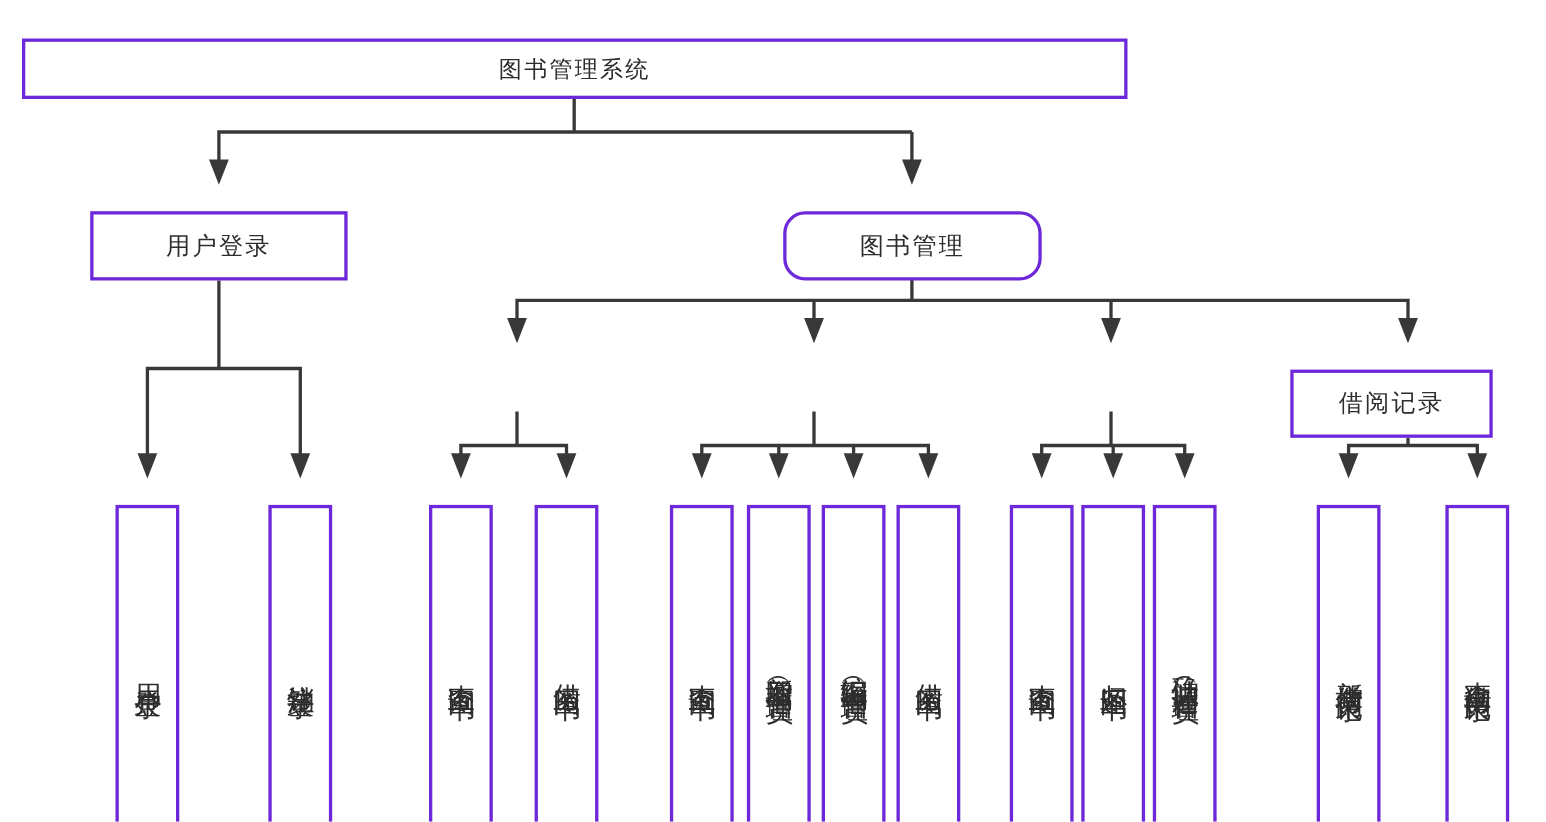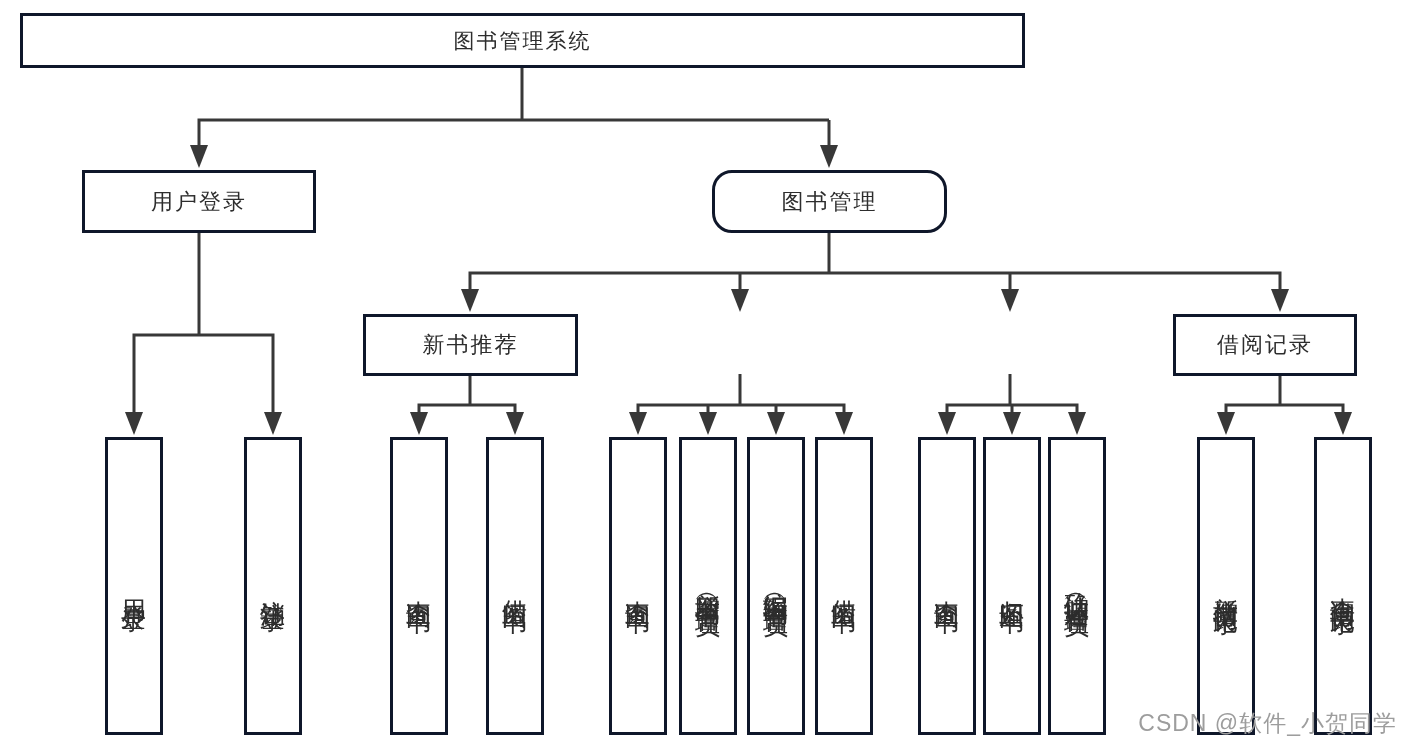--- a/index.html
+++ b/index.html
@@ -14,27 +14,28 @@
   #wires {
     position: absolute;
     left: 0; top: 0;
     width: 1405px; height: 747px;
     z-index: 1;
   }
   .box {
     position: absolute;
     box-sizing: border-box;
     background: #ffffff;
-    border: 3px solid #0f172a;
+    border: 3px solid #6d28d9;
     color: #2d2d2d;
     display: flex;
     align-items: center;
     justify-content: center;
     text-align: center;
     z-index: 2;
+    margin-top: 22px;
   }
   .h-box { font-size: 22px; letter-spacing: 2px; }
   .root-box { font-size: 21px; letter-spacing: 2px; }
   .v-box {
     writing-mode: vertical-rl;
     font-size: 25px;
     letter-spacing: 3px;
     line-height: 58px;
   }
   .watermark {
@@ -104,36 +105,34 @@
     </g>
     <use href="#ah" x="1226" y="435"></use>
     <use href="#ah" x="1343" y="435"></use>
   </svg>
 
   <div class="box h-box root-box" style="left:20px; top:13px; width:1005px; height:55px;">图书管理系统</div>
 
   <div class="box h-box" style="left:82px; top:170px; width:234px; height:63px;">用户登录</div>
   <div class="box h-box" style="left:712px; top:170px; width:235px; height:63px;border-radius:20px;">图书管理</div>
 
-  <div class="box h-box" style="left:363px; top:314px; width:215px; height:62px;">新书推荐</div>
   <div class="box h-box" style="left:1173px; top:314px; width:184px; height:62px;">借阅记录</div>
 
   <div class="box v-box" style="left:105px; top:437px; width:58px; height:298px;">用户登录</div>
   <div class="box v-box" style="left:244px; top:437px; width:58px; height:298px;">注销登录</div>
 
   <div class="box v-box" style="left:390px; top:437px; width:58px; height:298px;">查询图书</div>
   <div class="box v-box" style="left:486px; top:437px; width:58px; height:298px;">借阅图书</div>
 
   <div class="box v-box" style="left:609px; top:437px; width:58px; height:298px;">查询图书</div>
   <div class="box v-box" style="left:679px; top:437px; width:58px; height:298px;">新增图书（管理员）</div>
   <div class="box v-box" style="left:747px; top:437px; width:58px; height:298px;">编辑图书（管理员）</div>
   <div class="box v-box" style="left:815px; top:437px; width:58px; height:298px;">借阅图书</div>
 
   <div class="box v-box" style="left:918px; top:437px; width:58px; height:298px;">查询图书</div>
   <div class="box v-box" style="left:983px; top:437px; width:58px; height:298px;">归还图书</div>
   <div class="box v-box" style="left:1048px; top:437px; width:58px; height:298px;">确认归还（管理员）</div>
 
   <div class="box v-box" style="left:1197px; top:437px; width:58px; height:298px;">新增借阅记录</div>
   <div class="box v-box" style="left:1314px; top:437px; width:58px; height:298px;">查询借阅记录</div>
 
-  <div class="watermark">CSDN @软件_小贺同学</div>
 
 </div>
 
 </body></html>

